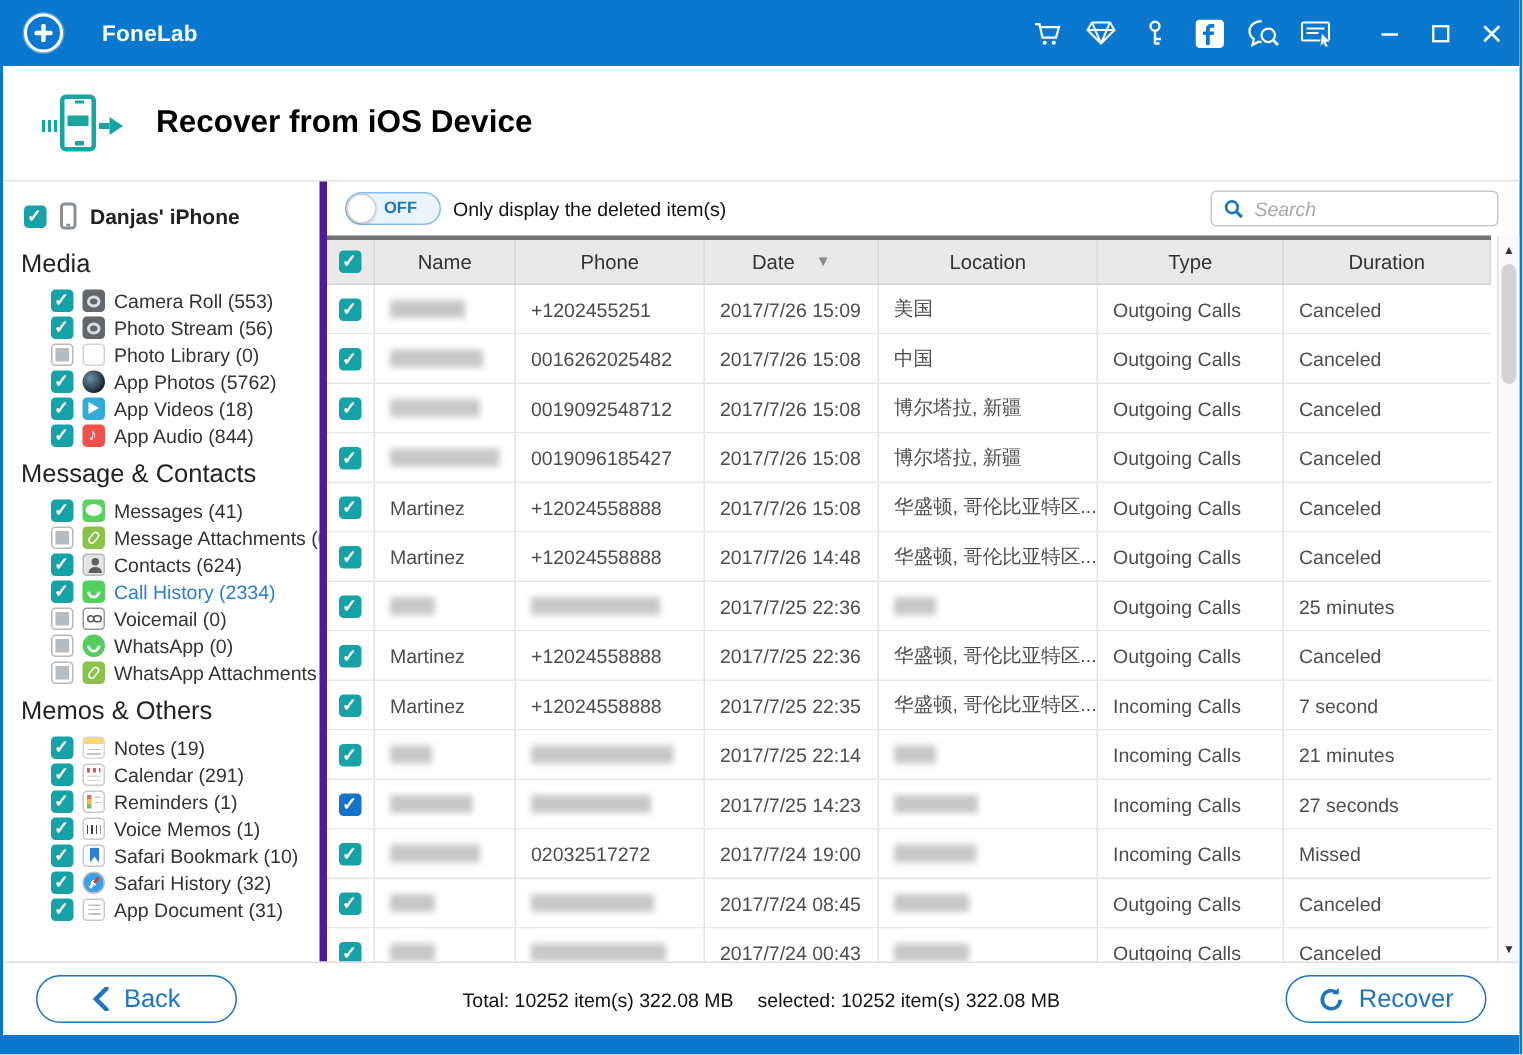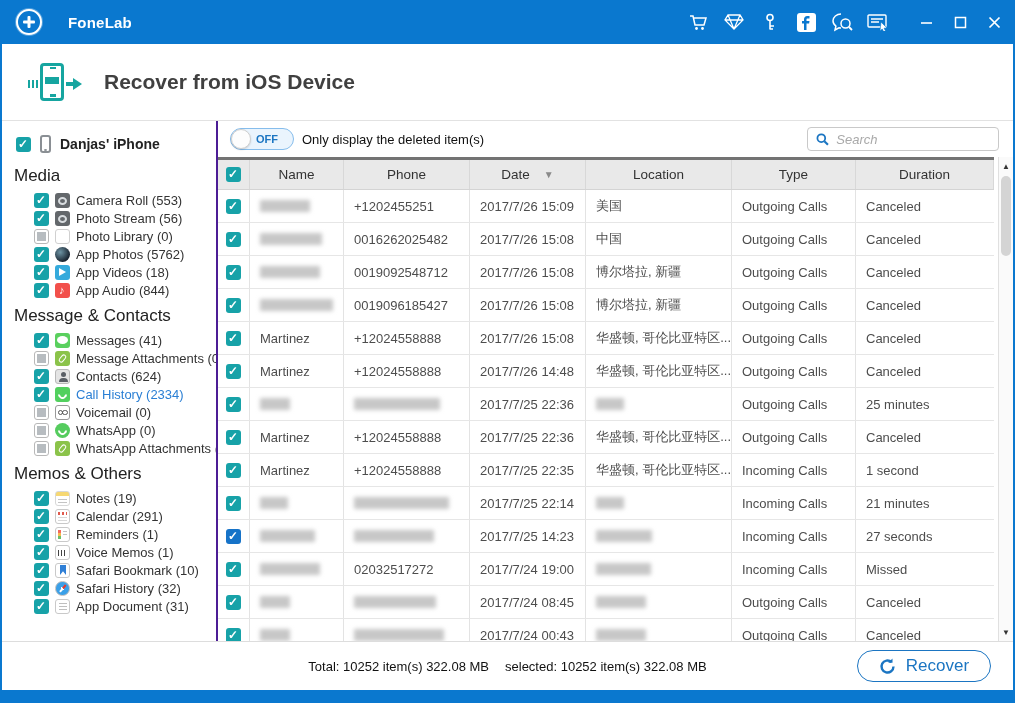--- a/index.html
+++ b/index.html
@@ -22,25 +22,25 @@
   .page-header { height:77px; background:#fff; border-bottom:1px solid #e2e2e2; display:flex; align-items:center; padding-left:26px; gap:22px; }
   .dev-ico { position:relative; width:54px; height:42px; }
   .dev-ico .phone { position:absolute; left:12px; top:2px; width:24px; height:38px; border:3px solid #16A5A0; border-radius:4px; background:#fff; }
   .dev-ico .phone::before { content:''; position:absolute; top:1px; left:7px; width:6px; height:2px; background:#16A5A0; }
   .dev-ico .phone::after { content:''; position:absolute; bottom:1px; left:7px; width:6px; height:3px; background:#16A5A0; }
   .dev-ico .screen { position:absolute; left:17px; top:16px; width:14px; height:7px; background:#16A5A0; }
   .dev-ico .waves { position:absolute; left:0; top:19px; width:10px; height:8px;
      background:linear-gradient(90deg,#16A5A0 0 2px,transparent 2px 4px,#16A5A0 4px 6px,transparent 6px 8px,#16A5A0 8px 10px); }
   .dev-ico .arrow { position:absolute; right:0; top:17px; width:0; height:0; border-left:9px solid #16A5A0; border-top:6px solid transparent; border-bottom:6px solid transparent; }
   .dev-ico .arrow::before { content:''; position:absolute; right:9px; top:-2px; width:7px; height:4px; background:#16A5A0; }
-  .page-title { font-size:21px; color:#404040; font-weight:600; }
+  .page-title { font-size:21px; color:#000000; font-weight:600; }
 
   
   .content { display:flex; height:520px; }
-  .sidebar { width:220px; border-right:2px solid #4c1d95; padding:10px 0 0 12px; overflow:hidden; }
+  .sidebar { width:220px; border-right:5px solid #4c1d95; padding:10px 0 0 12px; overflow:hidden; }
   .main { flex:1; position:relative; }
 
   
   .dev-row { display:flex; align-items:center; gap:9px; padding:4px 0 6px 2px; cursor:pointer; }
   .dev-label { font-size:14px; color:#222; font-weight:600; }
   .ic-iphone { width:11px; height:18px; border:2px solid #8a8f94; border-radius:3px; background:#fff; position:relative; }
   .ic-iphone::after { content:''; position:absolute; bottom:0px; left:2px; width:3px; height:2px; background:#8a8f94; border-radius:50%; }
   .sec-h { font-size:17px; color:#222; margin:7px 0 5px 0; }
   .sb-item { display:flex; align-items:center; gap:6px; padding:1.5px 0; margin-left:20px; cursor:pointer; white-space:nowrap; }
   .sb-label { font-size:13px; color:#333; }
@@ -482,21 +482,21 @@
             </div>
             <div class="tr row">
               <div class="td c-check">
                 <span class="cb on"></span>
               </div>
               <div class="td c-name">Martinez</div>
               <div class="td c-phone">+12024558888</div>
               <div class="td c-date">2017/7/25 22:35</div>
               <div class="td c-location">华盛顿, 哥伦比亚特区...</div>
               <div class="td c-type">Incoming Calls</div>
-              <div class="td c-duration">1 second</div>
+              <div class="td c-duration">7 second</div>
             </div>
             <div class="tr row">
               <div class="td c-check">
                 <span class="cb on"></span>
               </div>
               <div class="td c-name">
                 <span class="redacted" style="width: 28px;"></span>
               </div>
               <div class="td c-phone">
                 <span class="redacted" style="width: 95px;"></span>
@@ -579,20 +579,26 @@
         <div class="vscroll">
           <span class="vs-btn vs-up">▲</span>
           <span class="vs-thumb"></span>
           <span class="vs-btn vs-down">▼</span>
         </div>
       </div>
     </div>
   </div>
 
   <div class="footer">
+    <button class="pill-btn back-btn">
+      <svg width="11" height="16" viewBox="0 0 11 16">
+          <path d="M9 1L2 8l7 7" fill="none" stroke="#1B75C2" stroke-width="3" stroke-linecap="round"></path>
+        </svg>
+      <span>Back</span>
+    </button>
     <div class="totals">
       <span>Total: 10252 item(s) 322.08 MB</span>
       <span>selected: 10252 item(s) 322.08 MB</span>
     </div>
     <button class="pill-btn recover-btn">
       <svg width="17" height="17" viewBox="0 0 17 17">
           <path d="M14.5 8.5a6 6 0 1 1-2-4.5" fill="none" stroke="#1B75C2" stroke-width="2.4"></path>
           <path d="M13.5 0.5v4.3H9.2z" fill="#1B75C2"></path>
         </svg>
       <span>Recover</span>

